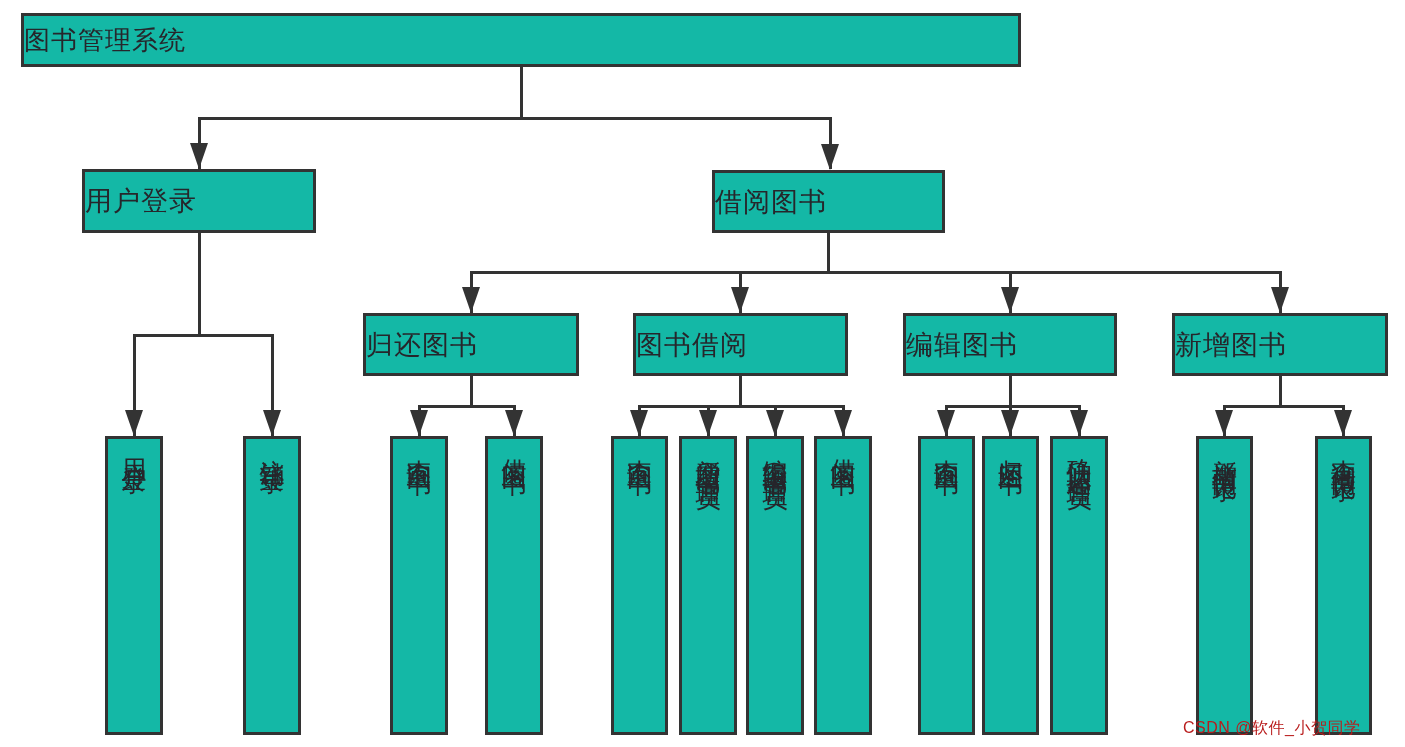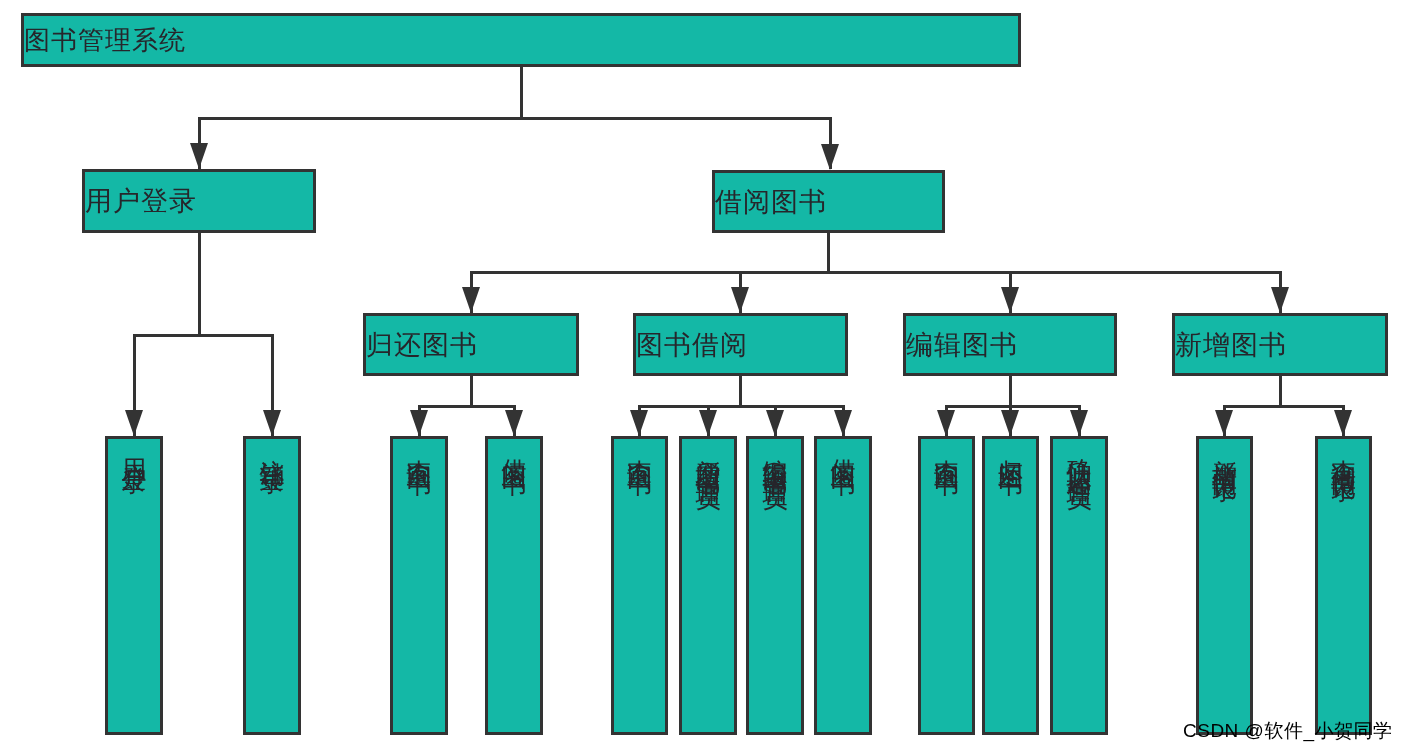--- a/index.html
+++ b/index.html
@@ -21,21 +21,21 @@
   }
   .vline { position:absolute; width:3px; background:#333333; }
   .hline { position:absolute; height:3px; background:#333333; }
   .arrow {
     position:absolute; width:0; height:0;
     border-left:9px solid transparent; border-right:9px solid transparent;
     border-top:26px solid #333333;
   }
   .watermark {
     position:absolute; left:1183px; top:718px; z-index:5;
-    font-size:19px; color:#000000; letter-spacing:0.5px; white-space:nowrap;
+    font-size:16px; color:#b91c1c; letter-spacing:0.5px; white-space:nowrap;
   }
 </style>
 </head>
 <body>
 
 <div id="canvas">
 
   <div class="box root-box" style="left:21px; top:13px; width:1000px; height:54px;">
     <span>图书管理系统</span>
   </div>

